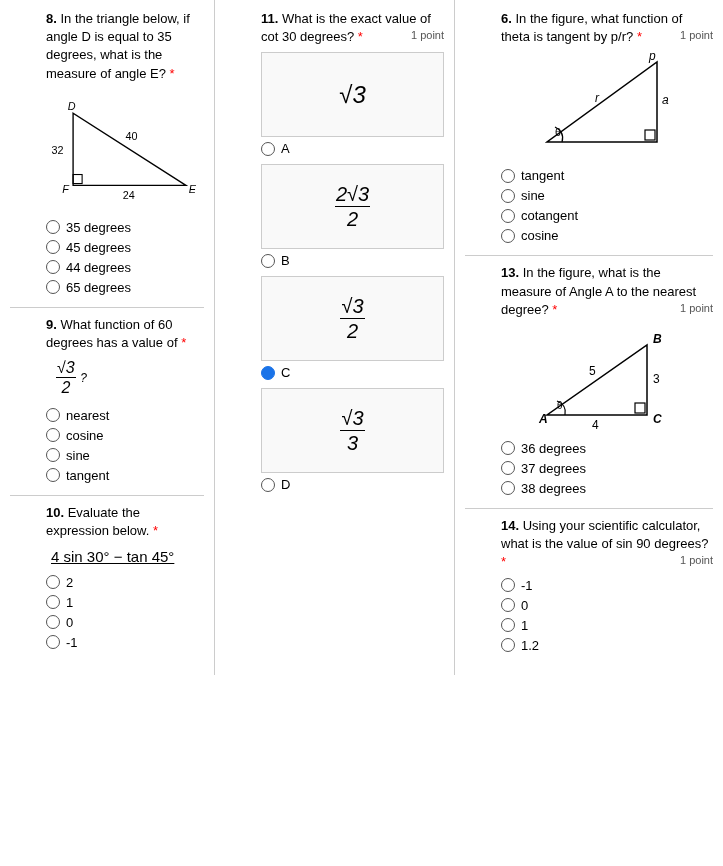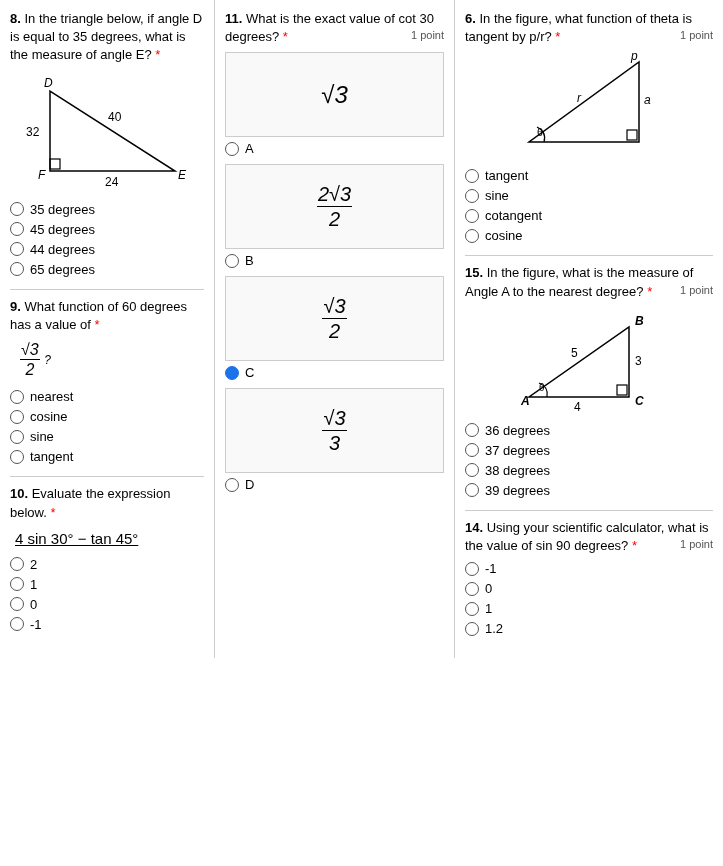--- a/index.html
+++ b/index.html
@@ -16,21 +16,21 @@
     }
     .col {
       border-right: 1px solid #ccc;
       padding: 10px;
       overflow: hidden;
     }
     .col-1 { width: 215px; }
     .col-2 { width: 240px; }
     .col-3 { width: 268px; border-right: none; }
 
-    .question-block { margin-bottom: 12px; }
+    .question-block { margin-bottom: 12px; margin-left: 36px; }
     .question-title { font-size: 13px; line-height: 1.4; margin-bottom: 6px; }
     .question-title strong { font-weight: bold; }
 
     .option-row { display: flex; align-items: center; margin-bottom: 5px; gap: 6px; cursor: pointer; }
     .radio-circle {
       width: 14px; height: 14px; border-radius: 50%;
       border: 1.5px solid #555;
       flex-shrink: 0;
       display: inline-block;
     }
@@ -311,21 +311,21 @@
       <div class="option-row">
         <span class="radio-circle"></span>
         <span class="option-label">cosine</span>
       </div>
     </div>
 
     <div class="divider"></div>
 
     <div class="question-block">
       <div class="question-title">
-        <strong>15.</strong>
+        <strong>13.</strong>
         <span>In the figure, what is the measure of Angle A to the nearest degree?</span>
         <span class="required-star">*</span>
         <span class="point-badge">1 point</span>
       </div>
 
       <div class="fig-box2">
         <svg width="160" height="110" viewBox="0 0 160 110">
 
           <polygon points="20,90 120,90 120,20" fill="none" stroke="#000" stroke-width="1.5"></polygon>
 
@@ -348,24 +348,20 @@
         <span class="option-label">36 degrees</span>
       </div>
       <div class="option-row">
         <span class="radio-circle"></span>
         <span class="option-label">37 degrees</span>
       </div>
       <div class="option-row">
         <span class="radio-circle"></span>
         <span class="option-label">38 degrees</span>
       </div>
-      <div class="option-row">
-        <span class="radio-circle"></span>
-        <span class="option-label">39 degrees</span>
-      </div>
     </div>
 
     <div class="divider"></div>
 
     <div class="question-block">
       <div class="question-title">
         <strong>14.</strong>
         <span>Using your scientific calculator, what is the value of sin 90 degrees?</span>
         <span class="required-star">*</span>
         <span class="point-badge">1 point</span>

